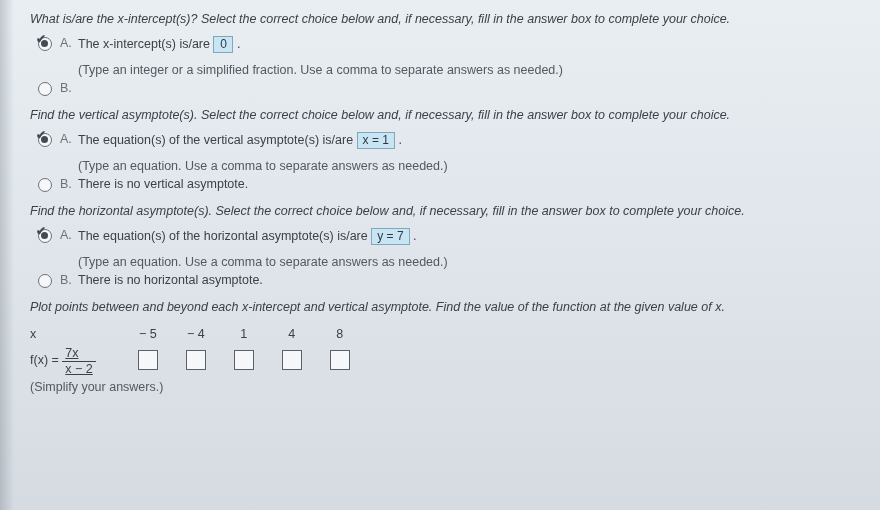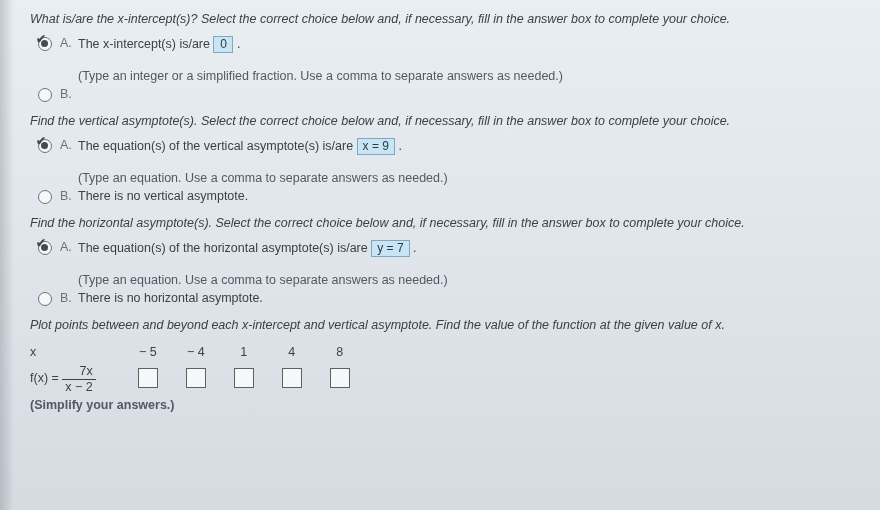--- a/index.html
+++ b/index.html
@@ -60,21 +60,21 @@
   .choice-letter {
     flex: 0 0 18px;
     color: #6b7278;
   }
   .choice-text {
     flex: 1;
     color: #3a4248;
   }
   .sub-text {
     color: #515a60;
-    margin-top: 16px;
+    margin-top: 10px;
   }
   .answer-box {
     display: inline-block;
     min-width: 20px;
     padding: 0 5px;
     background: #c9e5f4;
     border: 1px solid #7fa8bf;
     color: #2a3a46;
     text-align: center;
     font-size: 12px;
@@ -100,29 +100,29 @@
   .input-box {
     display: inline-block;
     width: 20px;
     height: 20px;
     border: 1.5px solid #5a6268;
     background: #f5f7f9;
   }
   .frac {
     display: inline-block;
     vertical-align: middle;
-    text-align: right;
+    text-align: left;
     line-height: 1;
+    text-decoration: underline;
   }
   .frac .num { display:block; border-bottom: 1px solid #3a4248; padding: 0 3px 1px; }
   .frac .den { display:block; padding: 1px 3px 0; }
   .simplify {
     margin-top: 2px;
     color: #515a60;
-    font-weight: bold;
   }
   .left-shadow {
     position: absolute;
     left: 0; top: 0; bottom: 0;
     width: 14px;
     background: linear-gradient(to right, rgba(80,90,100,0.25), rgba(80,90,100,0));
   }
 </style>
 </head>
 <body>
@@ -150,21 +150,21 @@
   </div>
 
   <div class="question-prompt">Find the vertical asymptote(s). Select the correct choice below and, if necessary, fill in the answer box to complete your choice.</div>
   <div class="choice-group">
     <div class="choice-row">
       <div class="radio selected">
           <span class="check">✔</span>
         </div>
       <div class="choice-letter">A.</div>
       <div class="choice-text">
-        <span>The equation(s) of the vertical asymptote(s) is/are </span><span class="answer-box">x = 9</span><span> .</span>
+        <span>The equation(s) of the vertical asymptote(s) is/are </span><span class="answer-box">x = 1</span><span> .</span>
         <div class="sub-text">(Type an equation. Use a comma to separate answers as needed.)</div>
       </div>
     </div>
     <div class="choice-row">
       <div class="radio"></div>
       <div class="choice-letter">B.</div>
       <div class="choice-text">There is no vertical asymptote.</div>
     </div>
   </div>
 

